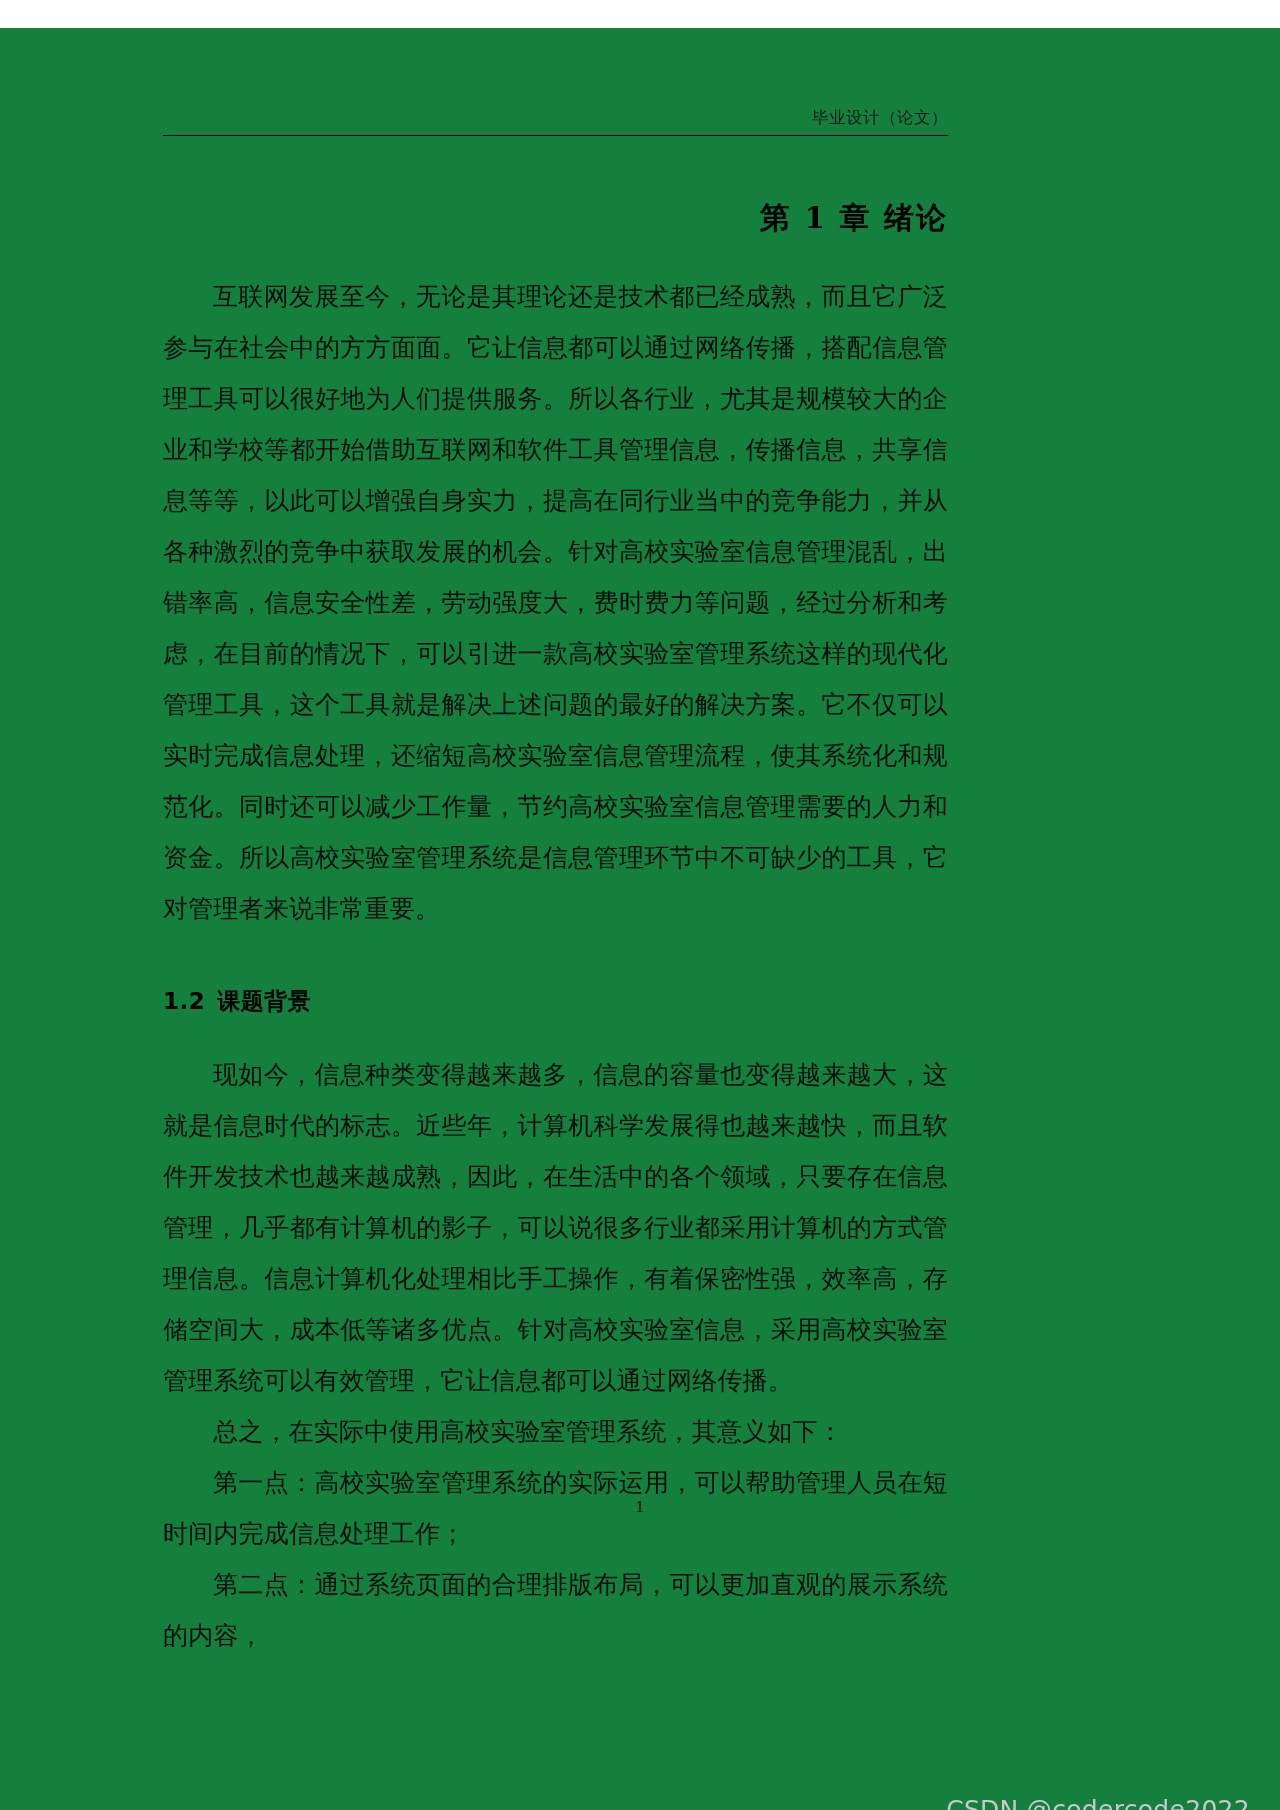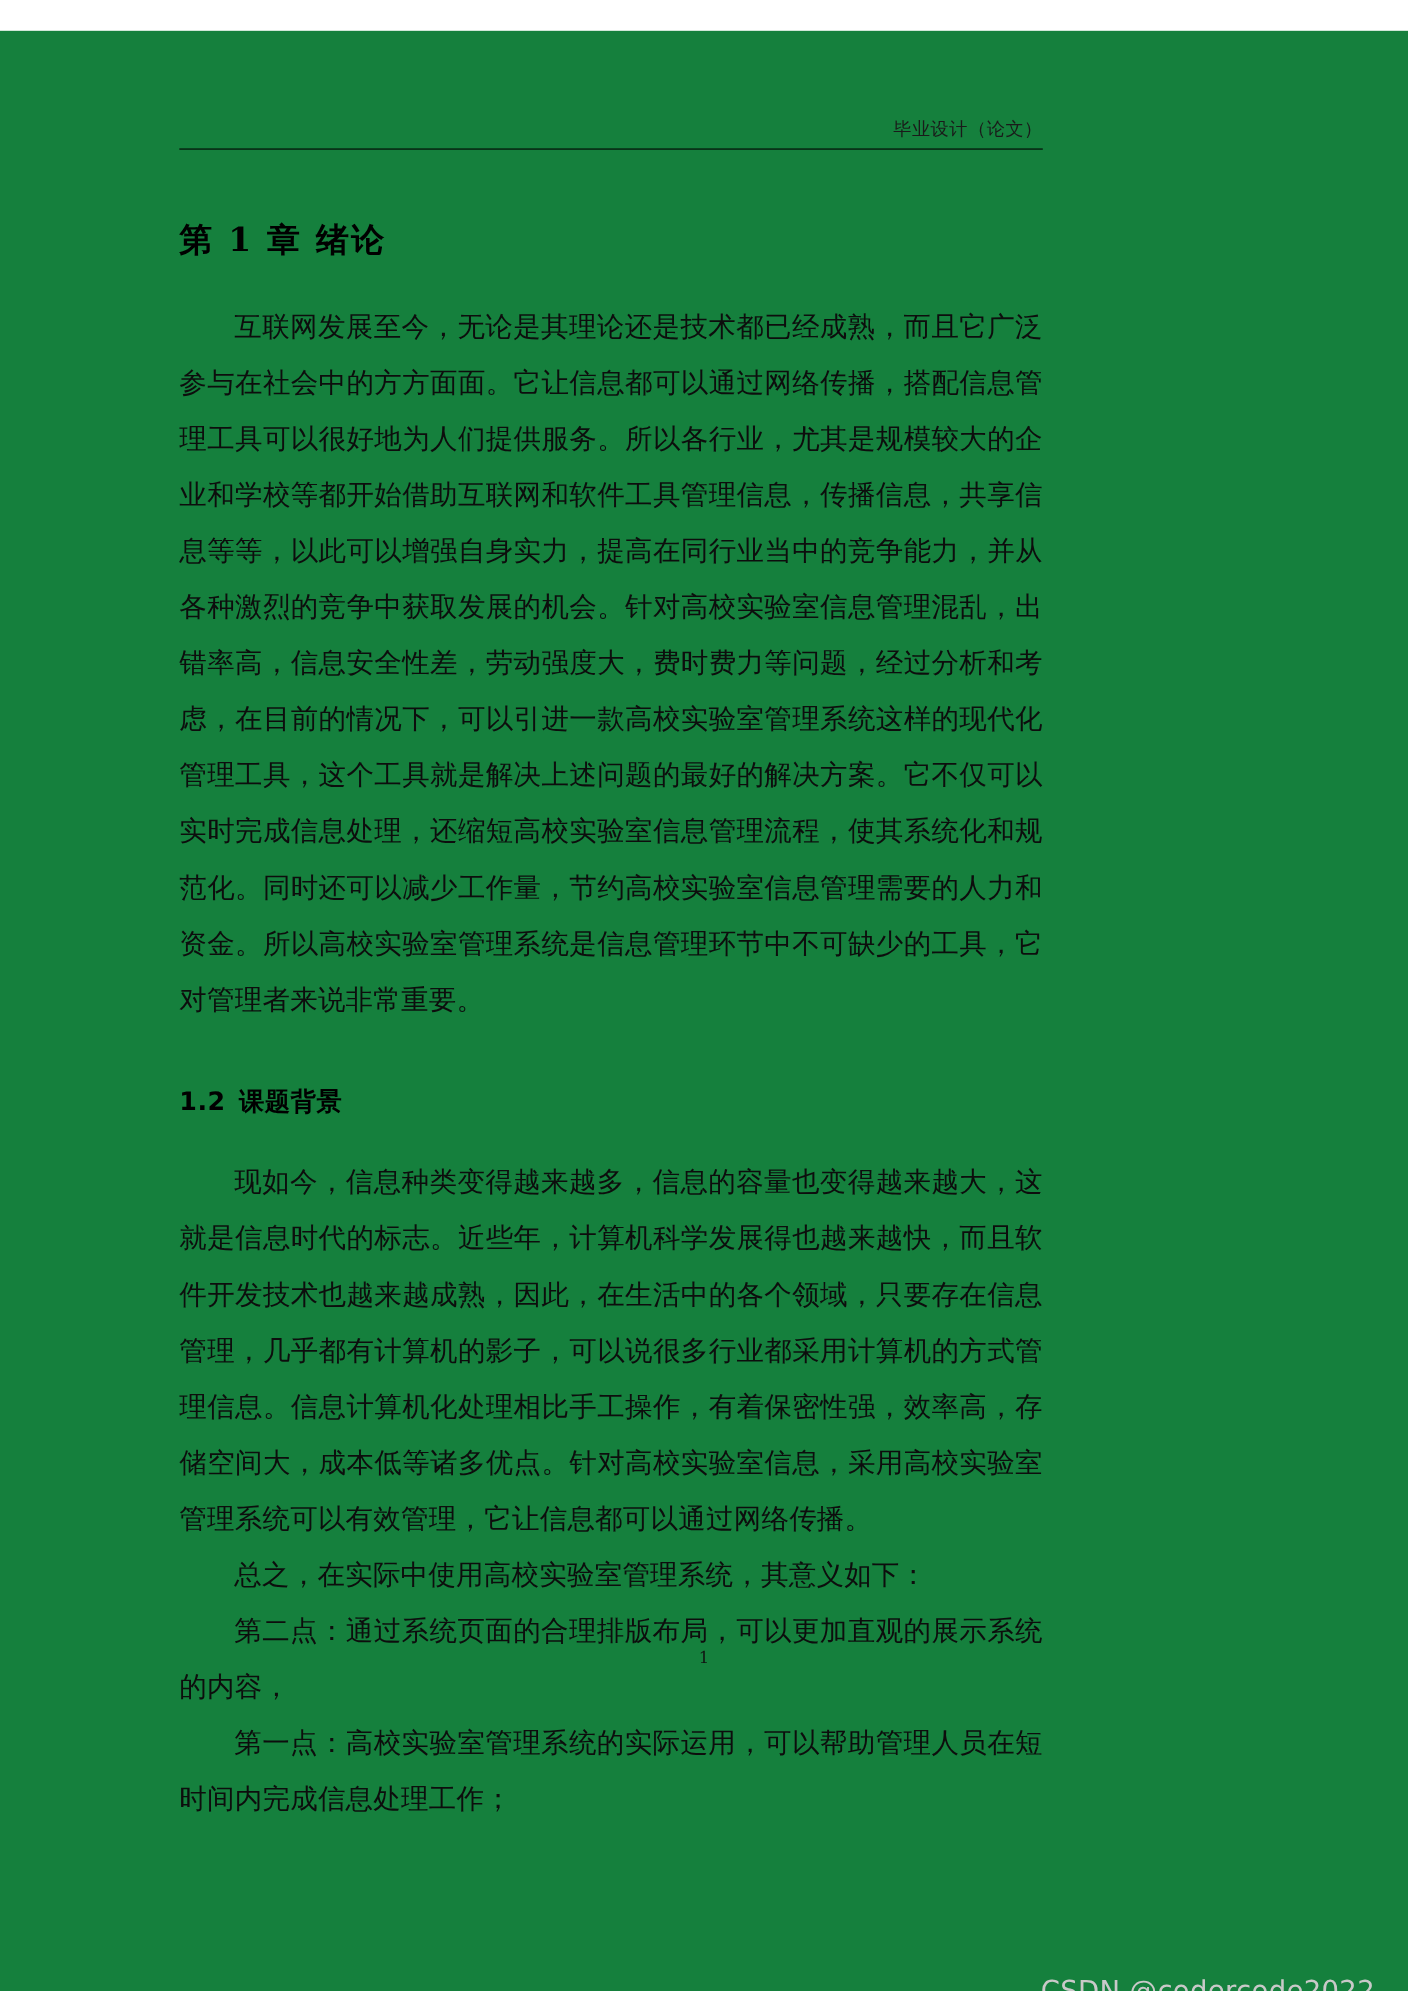--- a/index.html
+++ b/index.html
@@ -55,21 +55,21 @@
 
   
   .content {
     position: absolute;
     left: 163px;
     top: 140px;
     width: 785px;
   }
 
   .chapter-title {
-    text-align: left;
+    text-align: right;
     font-size: 30px;
     font-weight: bold;
     letter-spacing: 2px;
     margin: 30px 0 0 0;
     font-family: "DejaVu Serif", "Liberation Serif", serif;
     color: #000000;
   }
 
   .section-heading {
     font-size: 23px;
@@ -143,22 +143,22 @@
       <p class="body-para">互联网发展至今，无论是其理论还是技术都已经成熟，而且它广泛参与在社会中的方方面面。它让信息都可以通过网络传播，搭配信息管理工具可以很好地为人们提供服务。所以各行业，尤其是规模较大的企业和学校等都开始借助互联网和软件工具管理信息，传播信息，共享信息等等，以此可以增强自身实力，提高在同行业当中的竞争能力，并从各种激烈的竞争中获取发展的机会。针对高校实验室信息管理混乱，出错率高，信息安全性差，劳动强度大，费时费力等问题，经过分析和考虑，在目前的情况下，可以引进一款高校实验室管理系统这样的现代化管理工具，这个工具就是解决上述问题的最好的解决方案。它不仅可以实时完成信息处理，还缩短高校实验室信息管理流程，使其系统化和规范化。同时还可以减少工作量，节约高校实验室信息管理需要的人力和资金。所以高校实验室管理系统是信息管理环节中不可缺少的工具，它对管理者来说非常重要。</p>
     </div>
 
     <div>
       <h2 class="section-heading">
         <span class="num">1.2</span><span>课题背景</span>
       </h2>
       <div class="spacer-sm"></div>
       <p class="body-para">现如今，信息种类变得越来越多，信息的容量也变得越来越大，这就是信息时代的标志。近些年，计算机科学发展得也越来越快，而且软件开发技术也越来越成熟，因此，在生活中的各个领域，只要存在信息管理，几乎都有计算机的影子，可以说很多行业都采用计算机的方式管理信息。信息计算机化处理相比手工操作，有着保密性强，效率高，存储空间大，成本低等诸多优点。针对高校实验室信息，采用高校实验室管理系统可以有效管理，它让信息都可以通过网络传播。</p>
       <p class="body-para tight">总之，在实际中使用高校实验室管理系统，其意义如下：</p>
+      <p class="body-para tight">第一点：高校实验室管理系统的实际运用，可以帮助管理人员在短时间内完成信息处理工作；</p>
       <p class="body-para tight">第二点：通过系统页面的合理排版布局，可以更加直观的展示系统的内容，</p>
-      <p class="body-para tight">第一点：高校实验室管理系统的实际运用，可以帮助管理人员在短时间内完成信息处理工作；</p>
     </div>
 
   </div>
 
   <div class="page-number">1</div>
 
   <div class="watermark">CSDN @codercode2022</div>
 
 </div>
 

